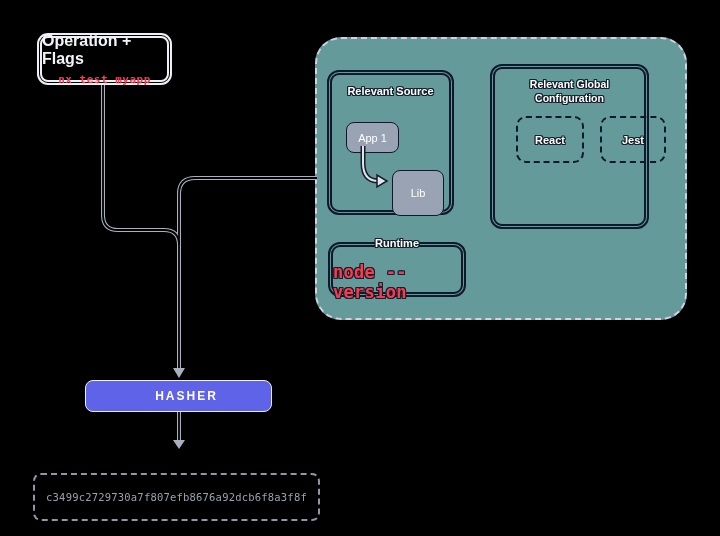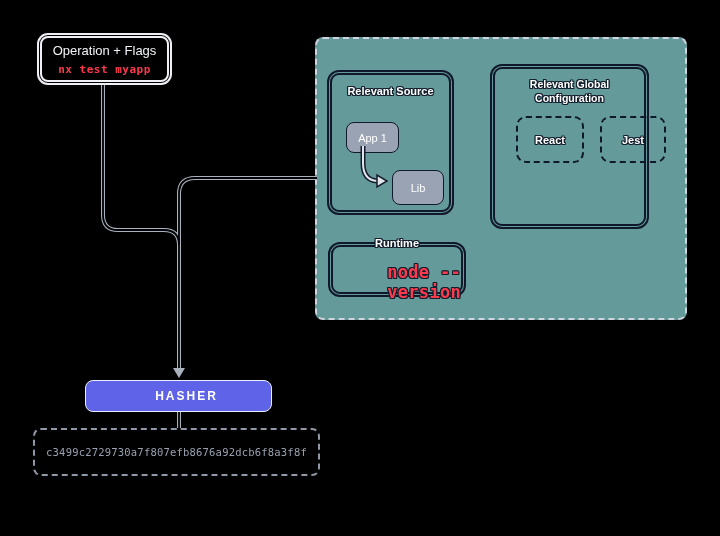--- a/index.html
+++ b/index.html
@@ -5,42 +5,42 @@
   html, body { margin: 0; padding: 0; background: #000; }
   #canvas {
     position: relative;
     width: 720px;
     height: 536px;
     background: #000000;
     font-family: "Liberation Sans", "DejaVu Sans", sans-serif;
     overflow: hidden;
   }
   .abs { position: absolute; }
-  .mono { font-family: "DejaVu Sans Mono", "Liberation Mono", monospace; text-align: right; }
+  .mono { font-family: "DejaVu Sans Mono", "Liberation Mono", monospace; }
 
   
   .op-box {
     left: 37px; top: 33px; width: 135px; height: 52px;
     border: 5px double #eef0f5; border-radius: 11px;
     background: #000;
     display: flex; flex-direction: column; align-items: center;
     justify-content: center; gap: 5px;
     box-sizing: border-box; z-index: 3;
   }
-  .op-title { color: #f2f4f8; font-size: 13px; font-weight: 400; }
+  .op-title { color: #f2f4f8; font-size: 16px; font-weight: 700; }
   .cmd-red {
     color: #fb3a4e; font-size: 11px; font-weight: 700;
     letter-spacing: 0.5px;
   }
 
   
   .teal-panel {
     left: 315px; top: 37px; width: 372px; height: 283px;
     background: #649a9a;
-    border: 2px dashed #cfd4df; border-radius: 8px;
+    border: 2px dashed #cfd4df; border-radius: 26px;
     box-sizing: border-box; z-index: 1;
   }
   .outlined {
     color: #ffffff; font-weight: 700;
     text-shadow: 1px 0 0 #15202e, -1px 0 0 #15202e, 0 1px 0 #15202e,
                  0 -1px 0 #15202e, 1px 1px 0 #15202e, -1px -1px 0 #15202e,
                  1px -1px 0 #15202e, -1px 1px 0 #15202e;
   }
   .outlined-red {
     color: #fb3a4e; font-weight: 700;
@@ -55,21 +55,21 @@
   .rel-source-title {
     left: 0; right: 0; top: 10px; text-align: center; font-size: 11px;
   }
   .node-box {
     background: #99a3b3; border: 1.5px solid #10182b; border-radius: 8px;
     display: flex; align-items: center; justify-content: center;
     color: #ffffff; font-size: 11px; font-weight: 500;
     box-sizing: border-box;
   }
   .node-app1 { left: 14px; top: 47px; width: 53px; height: 31px; }
-  .node-lib  { left: 60px; top: 95px; width: 52px; height: 35px; }
+  .node-lib  { left: 60px; top: 95px; width: 52px; height: 46px; }
 
   .rgc-box { left: 173px; top: 25px; width: 159px; height: 165px; }
   .rgc-title {
     left: 0; right: 0; top: 9px; text-align: center;
     font-size: 10.5px; line-height: 1.3;
   }
   .dashed-item {
     border: 2px dashed #10182b; border-radius: 10px;
     display: flex; align-items: center; justify-content: center;
     font-size: 11px; box-sizing: border-box;
@@ -90,21 +90,21 @@
   .hasher-btn {
     left: 85px; top: 380px; width: 187px; height: 32px;
     background: #5f63e8; border: 1px solid #eceefb; border-radius: 8px;
     display: flex; align-items: center; justify-content: center;
     color: #ffffff; font-size: 12px; font-weight: 700;
     letter-spacing: 2px; box-sizing: border-box; z-index: 3; padding-left: 16px;
   }
 
   
   .hash-box {
-    left: 33px; top: 428px; width: 287px; height: 48px;
+    left: 33px; top: 473px; width: 287px; height: 48px;
     border: 2px dashed #8f98a7; border-radius: 8px;
     display: flex; align-items: center; justify-content: center;
     box-sizing: border-box; background: #000; z-index: 3;
   }
   .hash-text { color: #99a1b0; font-size: 10.5px; letter-spacing: 0.2px; }
 
   
   .overlay { left: 0; top: 0; z-index: 2; pointer-events: none; }
   .pipe-under { fill: none; stroke: #a9b1bf; stroke-width: 4; }
   .pipe-over  { fill: none; stroke: #000000; stroke-width: 1.8; }

